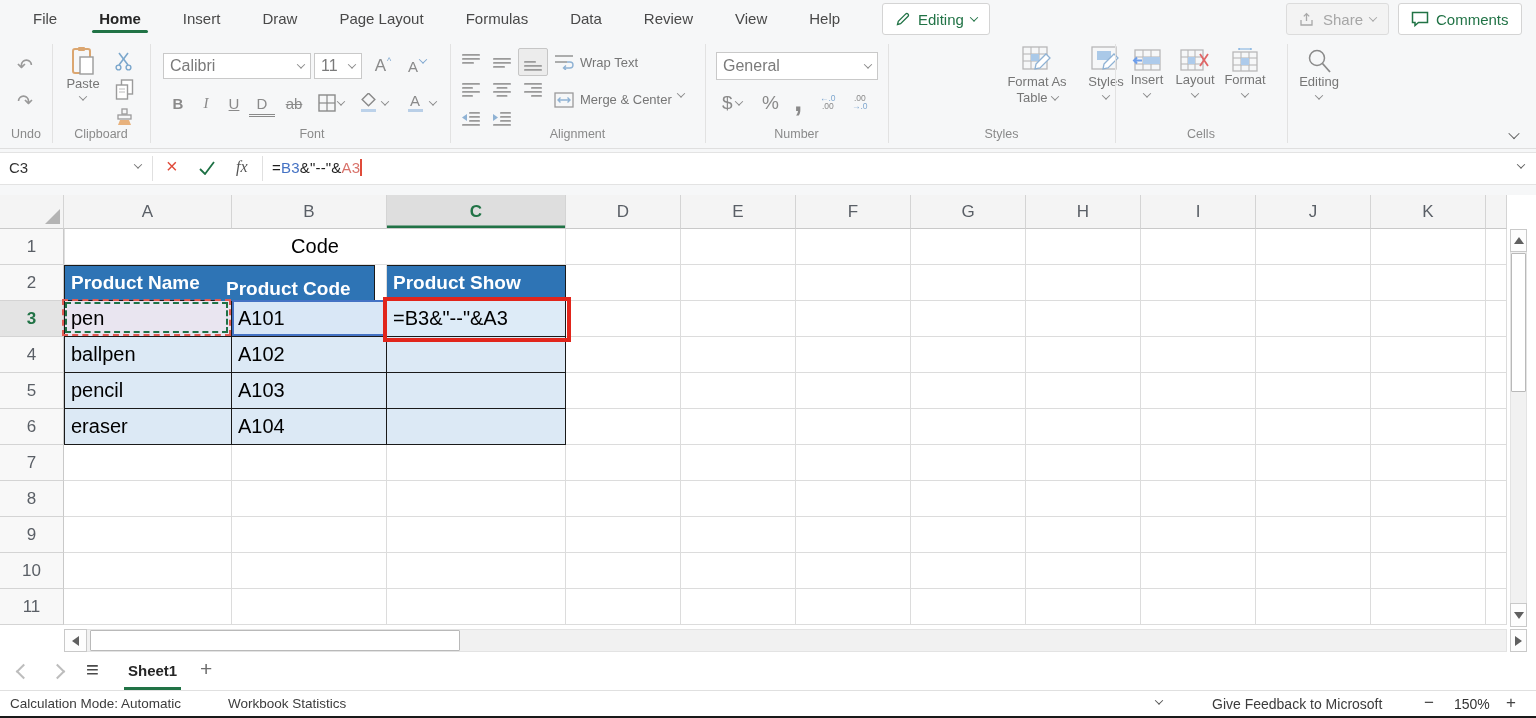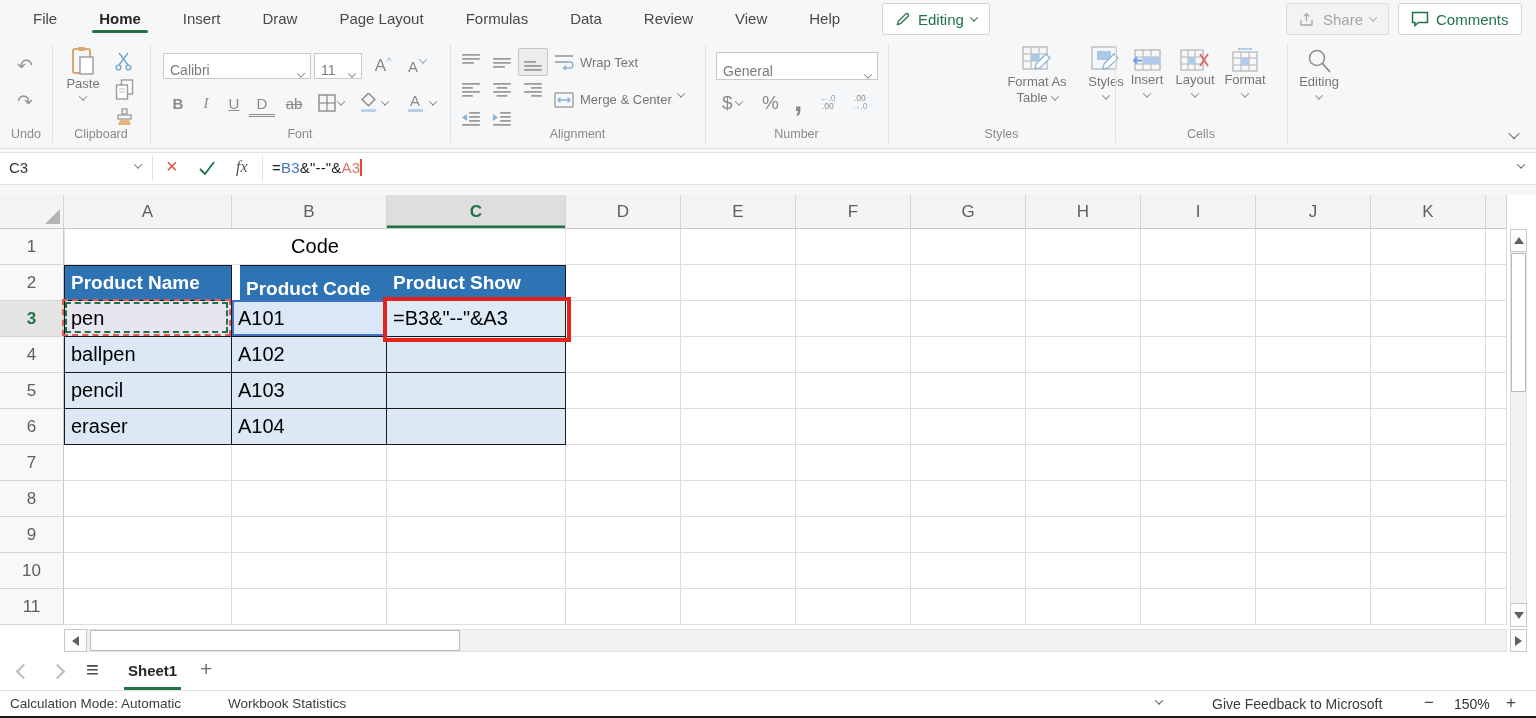--- a/index.html
+++ b/index.html
@@ -17,21 +17,21 @@
   .pillbtn.green{color:#217346;}
   .pillbtn.disabled{background:#f3f3f3;color:#a6a6a6;border-color:#dcdcdc;}
   .chev{display:inline-block;width:7px;height:7px;border-right:1.7px solid currentColor;border-bottom:1.7px solid currentColor;transform:rotate(45deg) translate(-1px,-1px);}
   .chev.sm{width:5px;height:5px;}
   
   .vsep{width:1px;background:#e2e2e2;top:44px;height:99px;}
   .grp-label{top:127px;font-size:12.5px;color:#8a8a8a;text-align:center;}
   .icon-btn{width:28px;height:26px;display:flex;align-items:center;justify-content:center;color:#8d8d8d;}
   .ar{font-family:"DejaVu Sans",sans-serif;font-size:19px;color:#9a9a9a;}
   .ribbon-txt{font-size:13px;color:#767676;}
-  .combo{background:#fff;border:1px solid #c9c9c9;display:flex;align-items:flex-end;font-size:14px;color:#7a7a7a;padding:0 6px;box-sizing:border-box;}
+  .combo{background:#fff;border:1px solid #c9c9c9;display:flex;align-items:center;font-size:16px;color:#7a7a7a;padding:0 6px;box-sizing:border-box;}
   .combo .chev{margin-left:auto;color:#8b8b8b;}
   .fbtn{font-size:15px;color:#8a8a8a;display:flex;align-items:center;justify-content:center;width:26px;height:26px;}
   .bigbtn{display:flex;flex-direction:column;align-items:center;color:#767676;font-size:13px;line-height:16px;text-align:center;}
   .icbox{width:28px;height:26px;display:flex;align-items:center;justify-content:center;border:1px solid transparent;}
   .icbox.sel{border-color:#c6c6c6;background:#ececec;border-radius:2px;}
   .dec-ic{font-size:8.5px;line-height:8px;color:#8a8a8a;text-align:center;}
   
   #fbar{left:0;top:152px;width:1536px;height:31px;background:#fff;border-top:1px solid #e3e3e3;border-bottom:1px solid #e3e3e3;}
   .fdiv{top:155px;width:1px;height:25px;background:#e0e0e0;}
   #namebox-text{font-size:15px;color:#333;}
@@ -196,21 +196,21 @@
       <rect x="5" y="2" width="9" height="9" transform="rotate(45 9.5 6.5)" fill="none" stroke="#8a8a8a" stroke-width="1.4"></rect>
       <rect x="2" y="16" width="15" height="3" fill="#bcd2ea"></rect>
     </svg>
   </div>
   <span class="abs chev sm" style="left:382px;top:100px;color:#8b8b8b;"></span>
   <div class="abs fbtn" style="left:402px;top:90px;flex-direction:column;">
     <span style="font-size:15px;line-height:14px;">A</span>
     <span style="display:block;width:15px;height:3px;background:#b9cfe7;margin-top:1px;"></span>
   </div>
   <span class="abs chev sm" style="left:430px;top:100px;color:#8b8b8b;"></span>
-  <div class="abs grp-label" style="left:150px;width:300px;">Font</div>
+  <div class="abs grp-label" style="left:162px;width:300px;">Font</div>
   <div class="abs vsep" style="left:450px;"></div>
 
   <div id="align-grid">
       <div class="abs icbox" style="left: 456px; top: 48px;">
         <svg width="20" height="18" viewBox="0 0 20 18">
           <rect x="1" y="1" width="18" height="1.8" rx="0.9" fill="#9a9a9a"></rect>
           <rect x="1" y="5" width="18" height="1.8" rx="0.9" fill="#9a9a9a"></rect>
           <rect x="1" y="9" width="12" height="1.8" rx="0.9" fill="#9a9a9a"></rect>
         </svg>
       </div>
@@ -560,21 +560,21 @@
       <div class="abs gcell" style="left: 681px; top: 589px; width: 115px; height: 36px;"></div>
       <div class="abs gcell" style="left: 796px; top: 589px; width: 115px; height: 36px;"></div>
       <div class="abs gcell" style="left: 911px; top: 589px; width: 115px; height: 36px;"></div>
       <div class="abs gcell" style="left: 1026px; top: 589px; width: 115px; height: 36px;"></div>
       <div class="abs gcell" style="left: 1141px; top: 589px; width: 115px; height: 36px;"></div>
       <div class="abs gcell" style="left: 1256px; top: 589px; width: 115px; height: 36px;"></div>
       <div class="abs gcell" style="left: 1371px; top: 589px; width: 115px; height: 36px;"></div>
       <div class="abs gcell" style="left: 1486px; top: 589px; width: 21px; height: 36px;"></div>
       <div class="abs tcell" style="left: 64px; top: 229px; width: 502px; height: 36px; background: rgb(255, 255, 255); justify-content: center; padding: 0px; border-right: 1px solid rgb(224, 224, 224); border-bottom: 1px solid rgb(224, 224, 224); border-left: 1px solid rgb(224, 224, 224); border-image: initial; border-top: none;">Code</div>
       <div class="abs tcell hdr" style="left: 64px; top: 265px; width: 168px; height: 36px; border-top: 1px solid rgb(26, 26, 26); border-left: 1px solid rgb(26, 26, 26);">Product Name</div>
-      <div class="abs tcell hdr" style="left: 240px; top: 265px; width: 155px; height: 48px; border-top: 1px solid rgb(26, 26, 26);">Product Code</div>
+      <div class="abs tcell hdr" style="left: 220px; top: 265px; width: 155px; height: 48px; border-top: 1px solid rgb(26, 26, 26);">Product Code</div>
       <div class="abs tcell hdr" style="left: 387px; top: 265px; width: 179px; height: 36px; border-top: 1px solid rgb(26, 26, 26);">Product Show</div>
       <div class="abs tcell" style="left: 64px; top: 301px; width: 168px; height: 36px; background: rgb(233, 229, 240); border-left: 1px solid rgb(26, 26, 26);">pen</div>
       <div class="abs tcell" style="left: 232px; top: 301px; width: 155px; height: 36px; background: rgb(217, 231, 246);">A101</div>
       <div class="abs tcell" style="left: 387px; top: 301px; width: 179px; height: 36px; background: rgb(221, 235, 247);">=B3&amp;"--"&amp;A3</div>
       <div class="abs tcell" style="left: 64px; top: 337px; width: 168px; height: 36px; background: rgb(220, 233, 245); border-left: 1px solid rgb(26, 26, 26);">ballpen</div>
       <div class="abs tcell" style="left: 232px; top: 337px; width: 155px; height: 36px; background: rgb(220, 233, 245);">A102</div>
       <div class="abs tcell" style="left: 387px; top: 337px; width: 179px; height: 36px; background: rgb(220, 233, 245);"></div>
       <div class="abs tcell" style="left: 64px; top: 373px; width: 168px; height: 36px; background: rgb(220, 233, 245); border-left: 1px solid rgb(26, 26, 26);">pencil</div>
       <div class="abs tcell" style="left: 232px; top: 373px; width: 155px; height: 36px; background: rgb(220, 233, 245);">A103</div>
       <div class="abs tcell" style="left: 387px; top: 373px; width: 179px; height: 36px; background: rgb(220, 233, 245);"></div>

